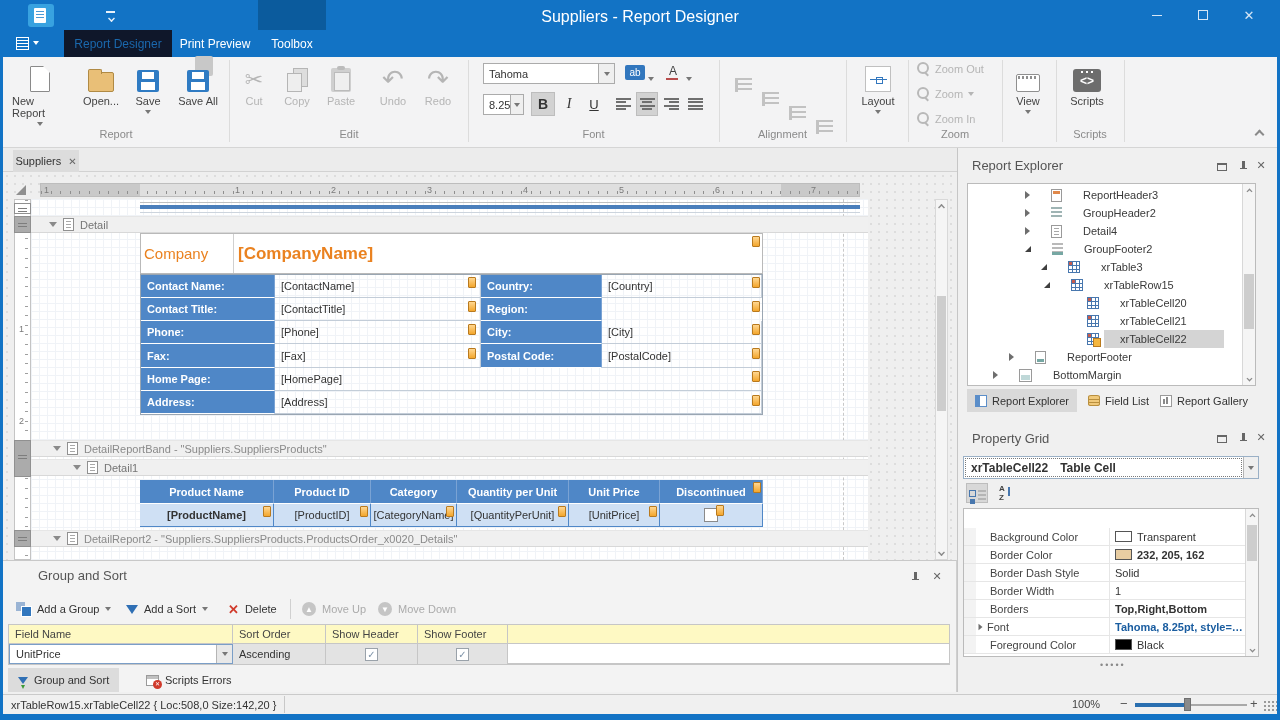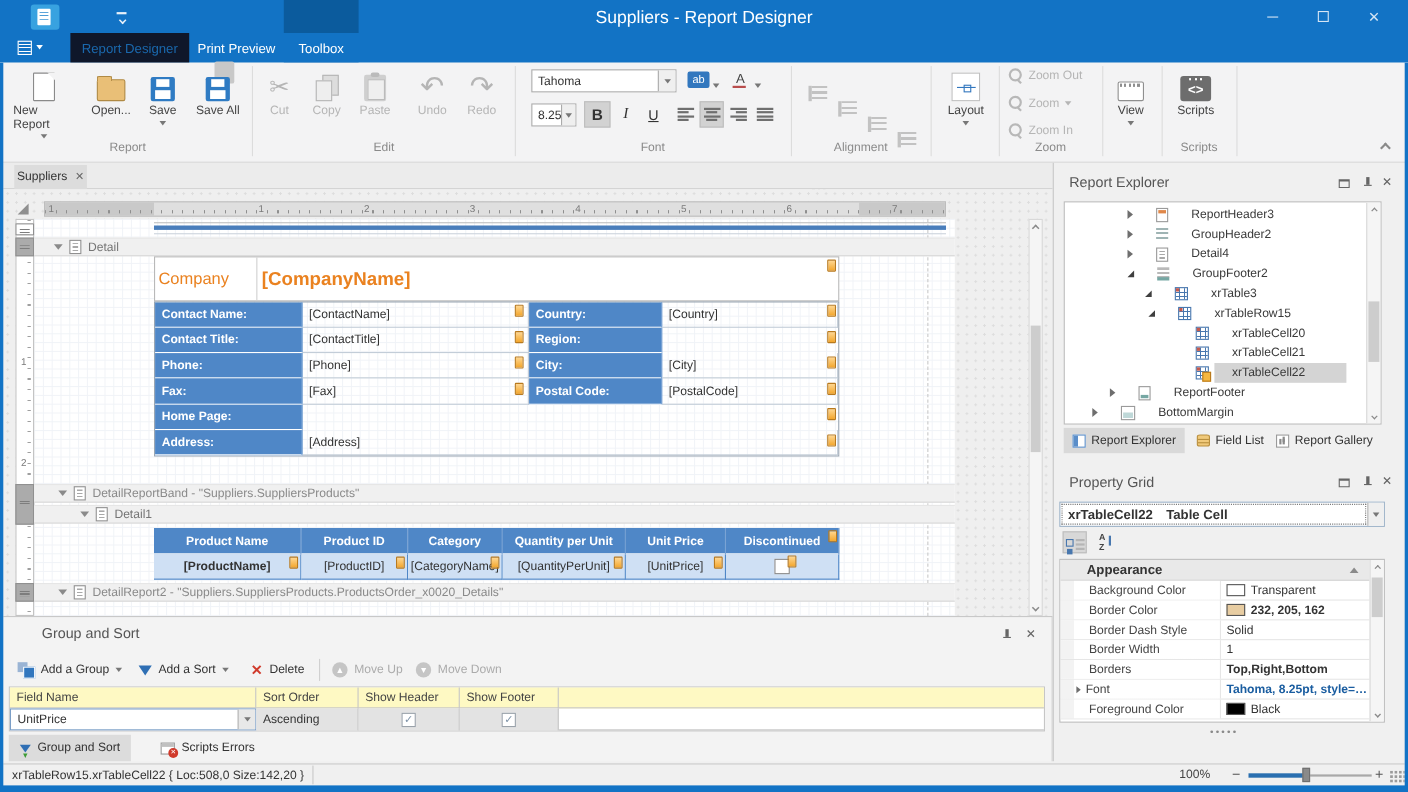--- a/index.html
+++ b/index.html
@@ -464,20 +464,21 @@
     <div class="cell" style="flex:1">[City]</div>
   </div>
   <div class="crow">
     <div class="cell blue" style="width:134px">Fax:</div>
     <div class="cell" style="width:206px">[Fax]</div>
     <div class="cell blue" style="width:121px">Postal Code:</div>
     <div class="cell" style="flex:1">[PostalCode]</div>
   </div>
   <div class="crow">
     <div class="cell blue" style="width:134px">Home Page:</div>
+    <div class="cell" style="flex:1">[HomePage]</div>
   </div>
   <div class="crow">
     <div class="cell blue" style="width:134px">Address:</div>
     <div class="cell" style="flex:1">[Address]</div>
   </div>
 </div>
 <div class="stag" style="left:468px;top:277px"></div>
 <div class="stag" style="left:752px;top:277px"></div>
 <div class="stag" style="left:468px;top:301px"></div>
 <div class="stag" style="left:752px;top:301px"></div>
@@ -721,24 +722,20 @@
       </span>
   <span class="btn">
         <span class="dar"></span>
       </span>
 </div>
 <div class="pgtool">
   <span class="i-cat"></span>
   <span class="i-az">A<br>Z</span>
 </div>
 <div class="pgrid">
-  <div class="pgcat">
-        <span>Appearance</span>
-        <span style="position:absolute;right:10px;width:0;height:0;border-left:4px solid transparent;border-right:4px solid transparent;border-bottom:5px solid #8a8a8a"></span>
-      </div>
   <div class="prow" style="top:19px">
         <div class="pname">Background Color</div>
         <div class="pval">
           <span class="swatch" style="background:#ffffff"></span>
           <span>Transparent</span>
         </div>
       </div>
   <div class="prow" style="top:37px">
         <div class="pname">Border Color</div>
         <div class="pval b">

